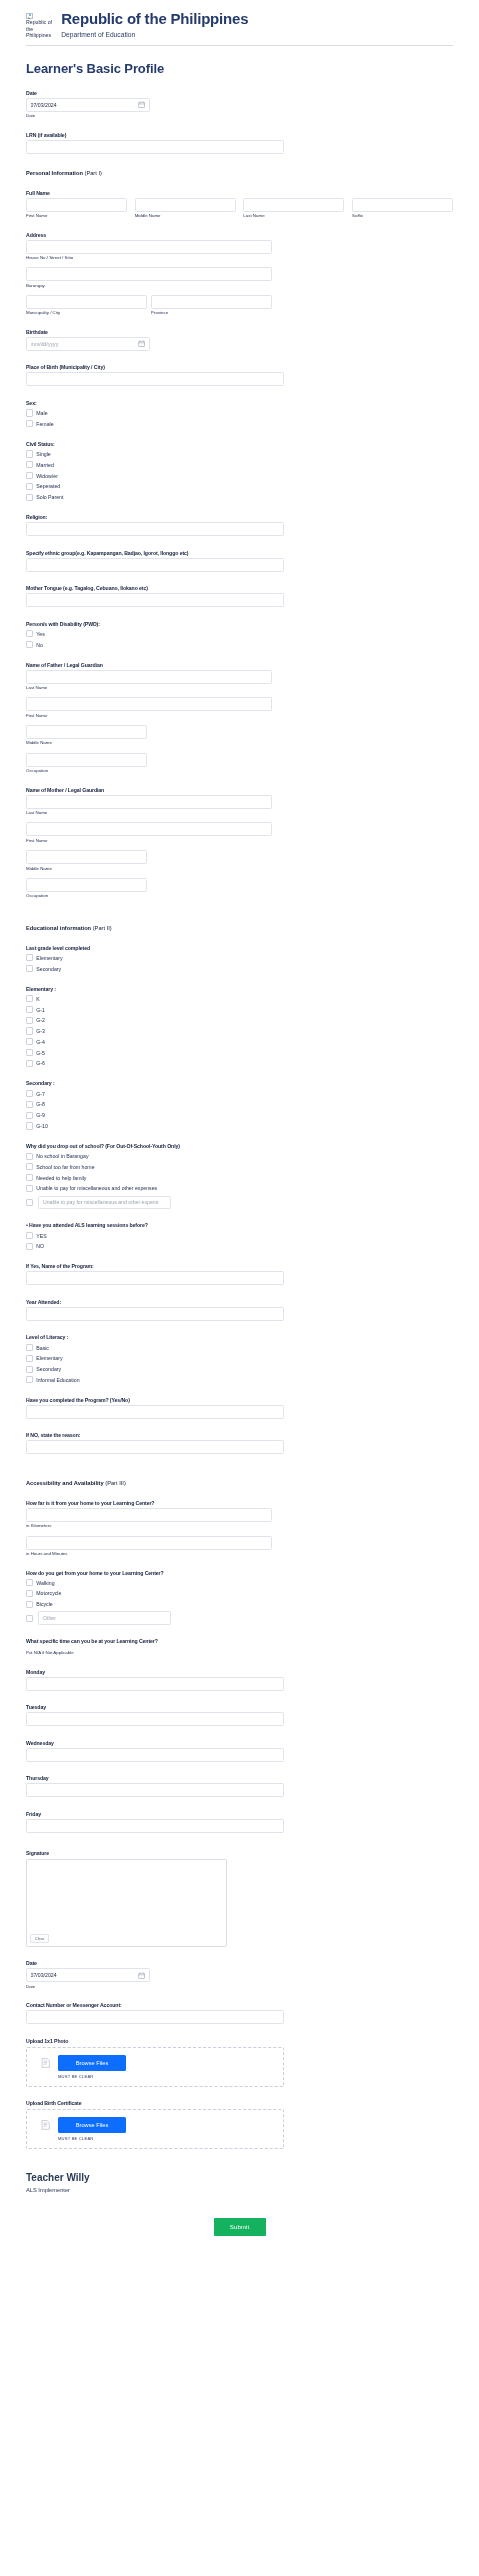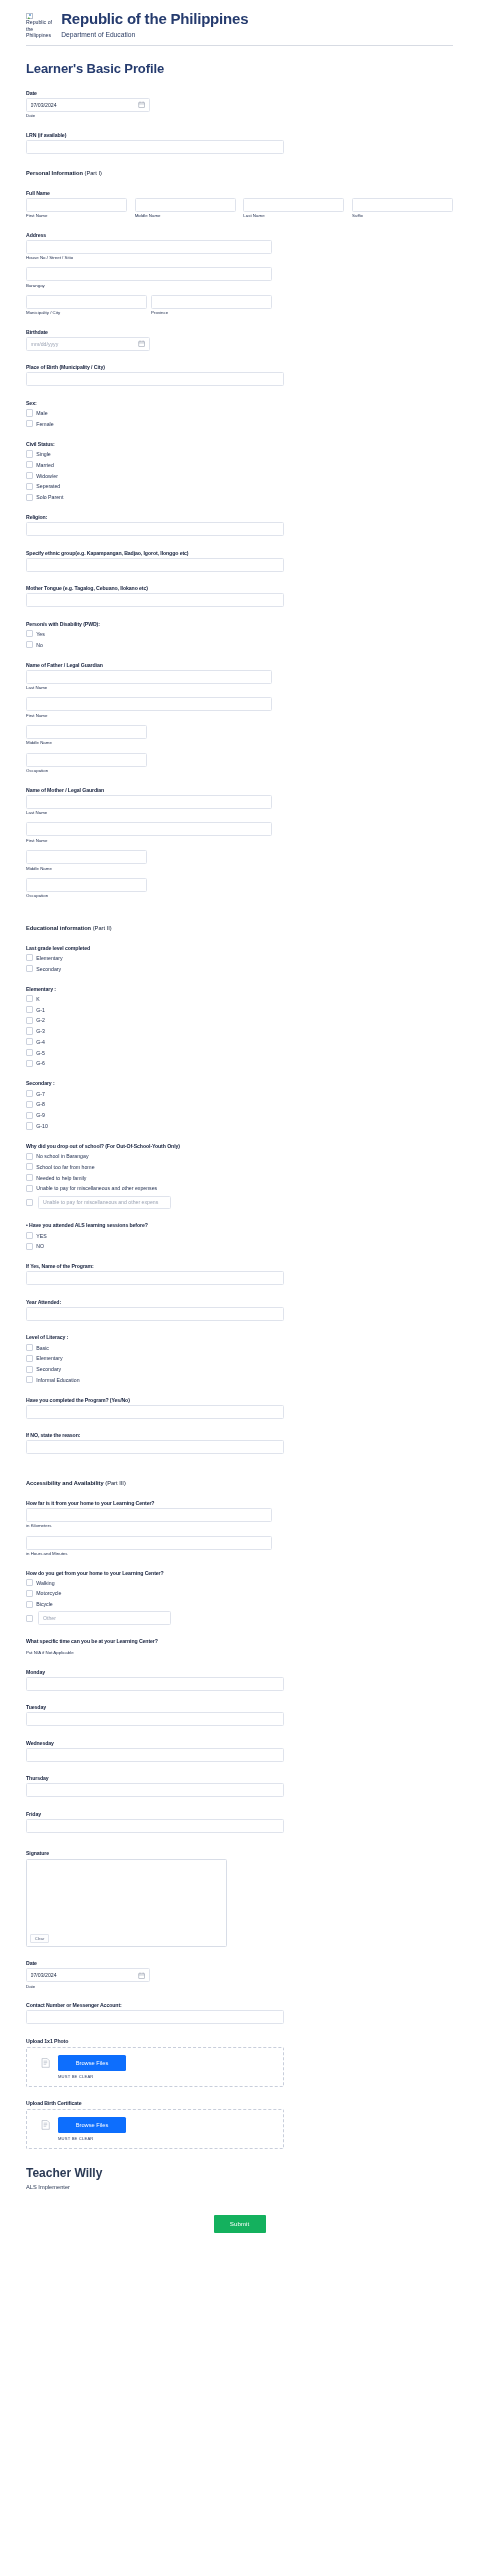--- a/index.html
+++ b/index.html
@@ -219,24 +219,24 @@
     cursor: pointer;
   }
   .must-clear {
     font-size: 4.1px;
     color: #2b3c63;
     margin-top: 3.1px;
     letter-spacing: 0.2px;
   }
 
   .teacher-name {
-    font-size: 12px;
+    font-size: 10px;
     font-weight: bold;
     color: #2b3a55;
-    margin-top: 17px;
+    margin-top: 23px;
   }
   .teacher-role {
     font-size: 5.7px;
     color: #2b3a55;
     margin-top: 3.6px;
   }
 
   .submit-wrap { text-align: center; padding: 25px 0 20.6px 0; }
   .submit-btn {
     background: #14b15e;

